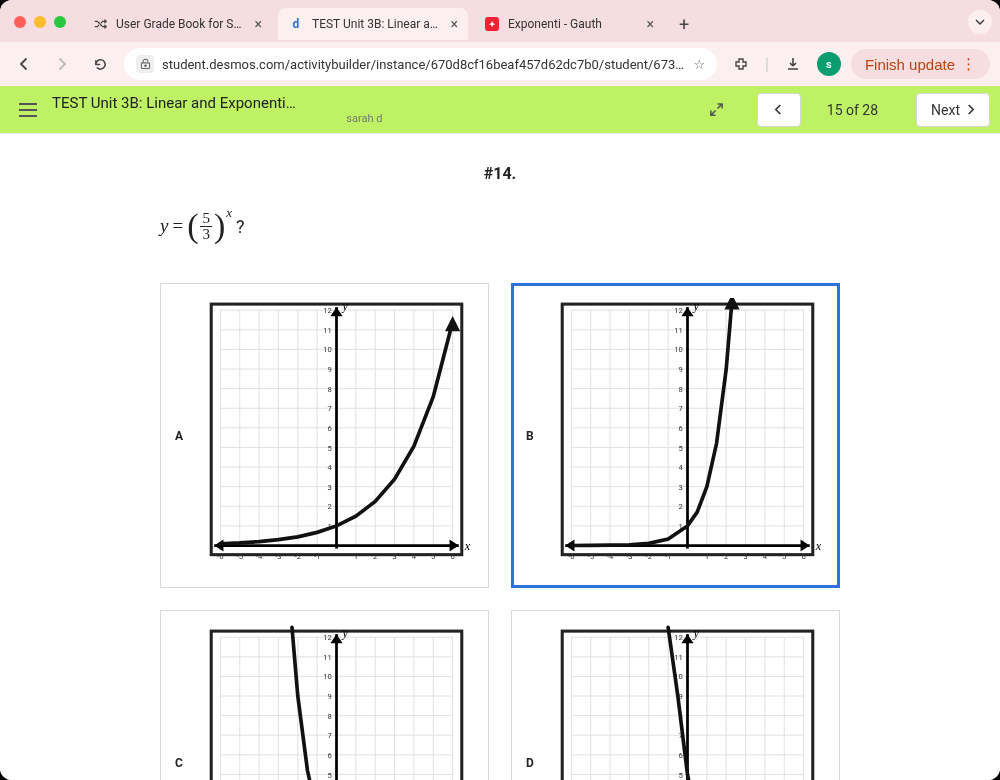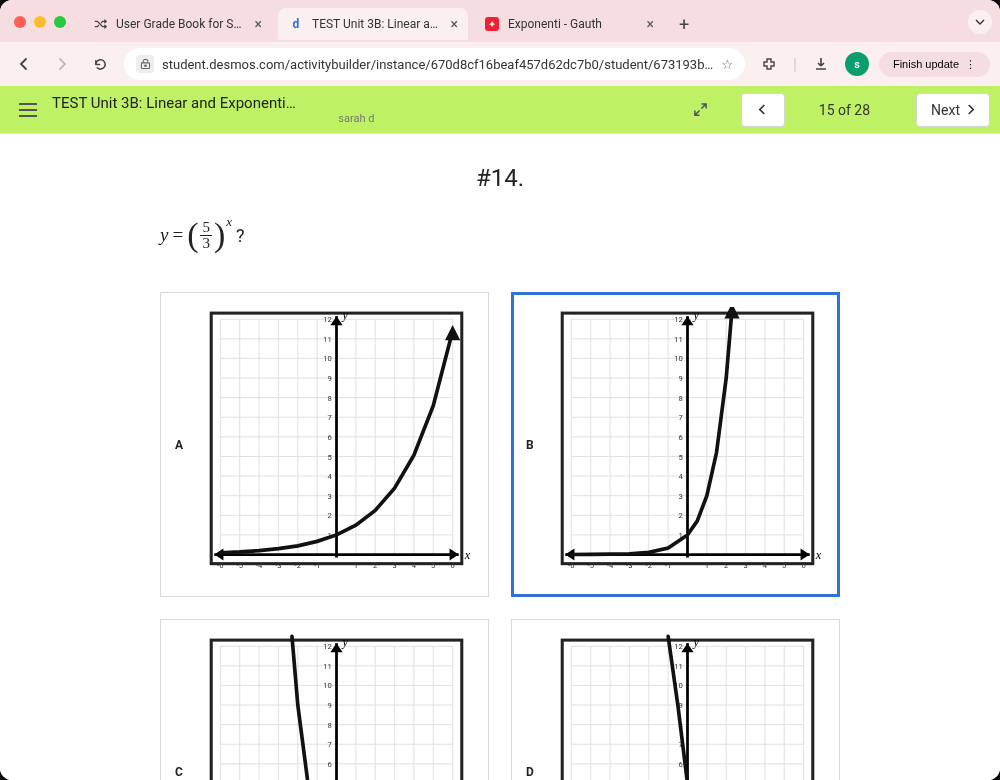--- a/index.html
+++ b/index.html
@@ -79,54 +79,54 @@
   }
   .omni .site { width:18px;height:18px;border-radius:4px;background:#eee;display:flex;align-items:center;justify-content:center;font-size:9px;color:#666; flex:none;}
   .omni .url { flex:1; overflow:hidden; text-overflow:ellipsis; white-space:nowrap; }
   .omni .star { color:#666; flex:none; }
   .avatar { width:24px;height:24px;border-radius:50%;background:#0a9d6e;color:#fff;display:flex;align-items:center;justify-content:center;font-size:11px;font-weight:600; }
   .finish {
     background:#f6dee0;
     border:none;
     border-radius:16px;
     padding: 6px 14px;
-    font-size:11px;
-    color:#000000;
+    font-size:15px;
+    color:#c2410c;
     display:flex;align-items:center;gap:6px;
   }
   
   .dheader {
     height: 48px;
     background: #bef264;
     border-bottom: 1px solid #e5e5e5;
     display:flex;
     align-items:center;
     padding: 0 10px;
   }
   .hamburger { width:36px; display:flex; flex-direction:column; gap:4px; align-items:center; justify-content:center; }
   .hamburger span { width:18px; height:2px; background:#555; }
   .titleblock { margin-left:6px; flex:1; overflow:hidden;}
   .titleblock .t { font-size:15px; color:#222; white-space:nowrap; overflow:hidden; text-overflow:ellipsis;}
   .titleblock .s { font-size:11px; color:#777;text-align:center; }
   .expand { width:80px; display:flex; justify-content:center; color:#555; }
-  .pager { display:flex; align-items:center; gap:12px; }
+  .pager { display:flex; align-items:center; gap:4px; }
   .pbtn {
     height:34px; min-width:44px;
     border:1px solid #d5d5d5; background:#fff;
     display:flex;align-items:center;justify-content:center;
     font-size:14px; color:#333;
     padding:0 14px;
   }
   .pbtn.prev { border-radius:4px; margin-right:8px;}
   .pbtn.count { border:none; background:transparent; font-size:14px; color:#333; }
   .pbtn.next { border-radius:4px; margin-left:20px; gap:6px;}
   
   .content { flex:1; overflow:auto; background:#fff; padding: 30px 0 20px 0;}
   .inner { width: 700px; margin: 0 auto; }
-  .qnum { text-align:center; font-size:24px; color:#222; margin-bottom: 26px; font-weight:400;}
+  .qnum { text-align:center; font-size:16px; color:#222; margin-bottom: 26px; font-weight:700;}
   .prompt { font-size:18px; color:#222; margin-bottom: 40px; display:flex; align-items:center; justify-content:flex-start; gap:4px; padding-left:10px;}
   .prompt .math { font-family: "Times New Roman", serif; font-style: italic; font-size:19px; display:flex; align-items:center;}
   .frac { display:inline-flex; flex-direction:column; align-items:center; font-style:normal; font-size:15px; line-height:1; margin:0 2px;}
   .frac .n { border-bottom:1px solid #222; padding:0 2px;}
   .frac .d { padding:0 2px;}
   .paren { font-size:34px; font-style:normal; line-height:1; font-weight:300;}
   .exp { font-size:13px; align-self:flex-start; margin-top:-4px; margin-left:1px;}
   
   .grid { display:grid; grid-template-columns: 1fr 1fr; gap: 22px; padding: 0 10px 40px 10px;}
   .card {

